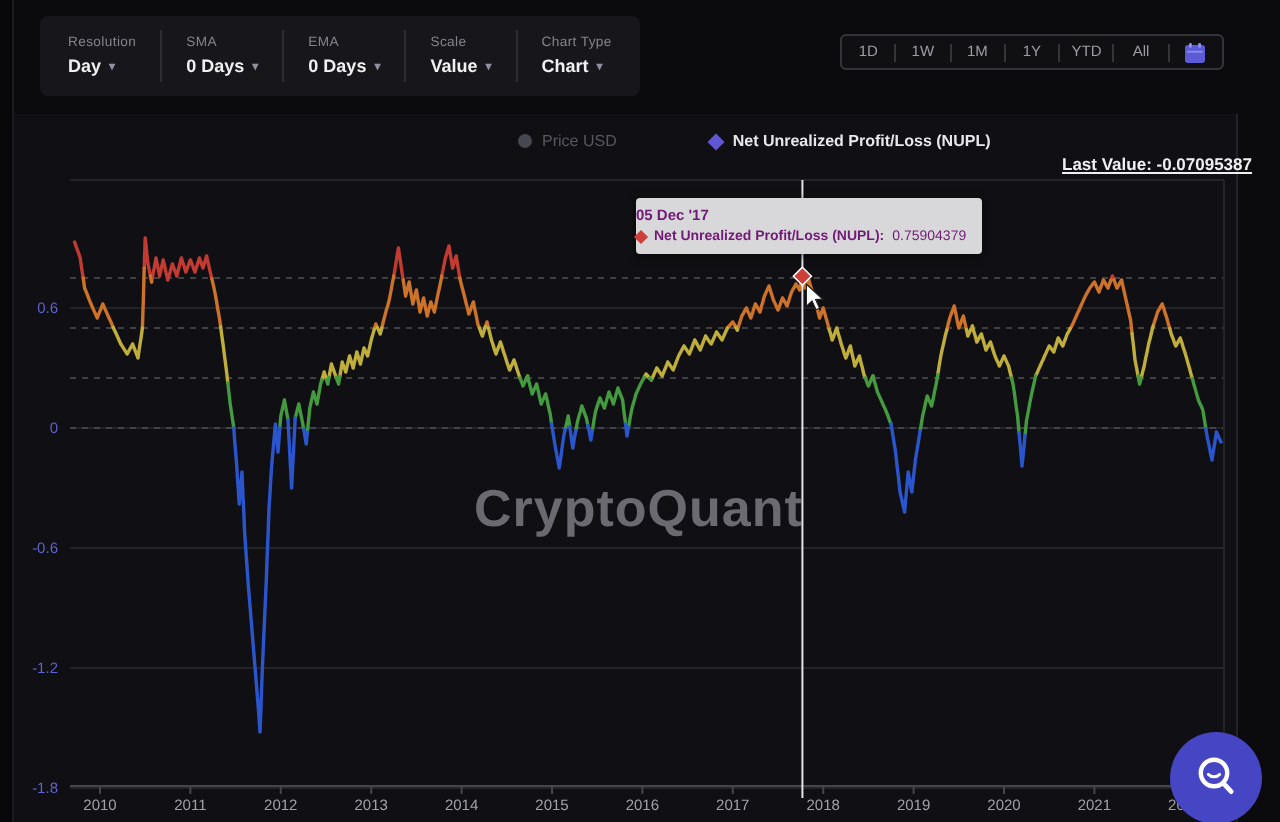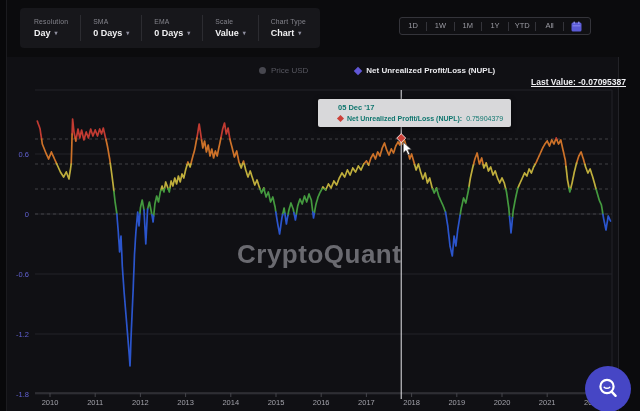--- a/index.html
+++ b/index.html
@@ -11,21 +11,21 @@
 
   
   .controls{position:absolute;left:20px;top:8px;height:40px;display:flex;align-items:stretch;
     background:#17171b;border-radius:4px;padding:0 2px;}
   .cg{display:flex;flex-direction:column;justify-content:center;padding:0 12px;cursor:pointer;}
   .cl{font-size:6.8px;color:#84848c;letter-spacing:.2px;margin-bottom:3px;}
   .cv{font-size:9px;font-weight:bold;color:#f0f0f2;white-space:nowrap;}
   .caret{font-size:6px;color:#9090a0;margin-left:4px;vertical-align:1px;}
   .cdiv{width:1px;background:#2c2c31;margin:7px 0;}
 
-  .range-bar{position:absolute;left:399px;top:17px;width:192px;height:18px;display:flex;align-items:center;
+  .range-bar{position:absolute;left:420px;top:17px;width:192px;height:18px;display:flex;align-items:center;
     border:1px solid #34343a;border-radius:3px;background:#101013;}
   .range-btn{flex:1;background:none;border:none;color:#9c9ca4;font-size:7.5px;font-family:inherit;
     text-align:center;padding:0;cursor:pointer;line-height:16px;}
   .rdiv{width:1px;height:9px;background:#34343a;}
   .cal-btn{flex:1;background:none;border:none;display:flex;align-items:center;justify-content:center;cursor:pointer;padding:0;}
 
   
   .legend{position:absolute;left:228px;top:66px;display:flex;align-items:center;gap:16px;z-index:3;}
   .leg-item{display:flex;align-items:center;gap:5px;cursor:pointer;margin-left:31px;}
   .dot{width:7px;height:7px;border-radius:50%;background:#47474f;}
@@ -35,21 +35,21 @@
   .last-value{position:absolute;right:14px;top:77px;font-size:8.5px;font-weight:bold;color:#f0f0f3;
     text-decoration:underline;z-index:3;cursor:pointer;}
 
   .watermark{position:absolute;left:237px;top:239px;font-size:26px;font-weight:600;letter-spacing:.5px;
     color:#6a6a70;z-index:1;text-align:right;}
 
   svg.plot{position:absolute;left:0;top:0;z-index:2;}
   svg.plot text{font-family:"Liberation Sans",sans-serif;}
 
   .tooltip{position:absolute;left:318px;top:99px;z-index:4;background:#d8d8da;border-radius:2px;
-    padding:4px 8px 5px 20px;box-shadow:0 1px 5px rgba(0,0,0,.55);white-space:nowrap;color:#0f766e;}
+    padding:4px 8px 5px 0;box-shadow:0 1px 5px rgba(0,0,0,.55);white-space:nowrap;color:#701a75;}
   .tt-date{font-size:7.5px;font-weight:bold;margin-bottom:3px;}
   .tt-row{display:flex;align-items:center;gap:4px;font-size:7px;}
   .tt-diamond{width:5px;height:5px;background:#cc4038;transform:rotate(45deg);flex:none;}
   .tt-series{font-weight:bold;}
 
   .fab{position:absolute;left:585px;top:366px;width:46px;height:46px;border-radius:50%;background:#4646c5;
     display:flex;align-items:center;justify-content:center;z-index:5;cursor:pointer;border:none;}
 </style>
 </head>
 <body>

